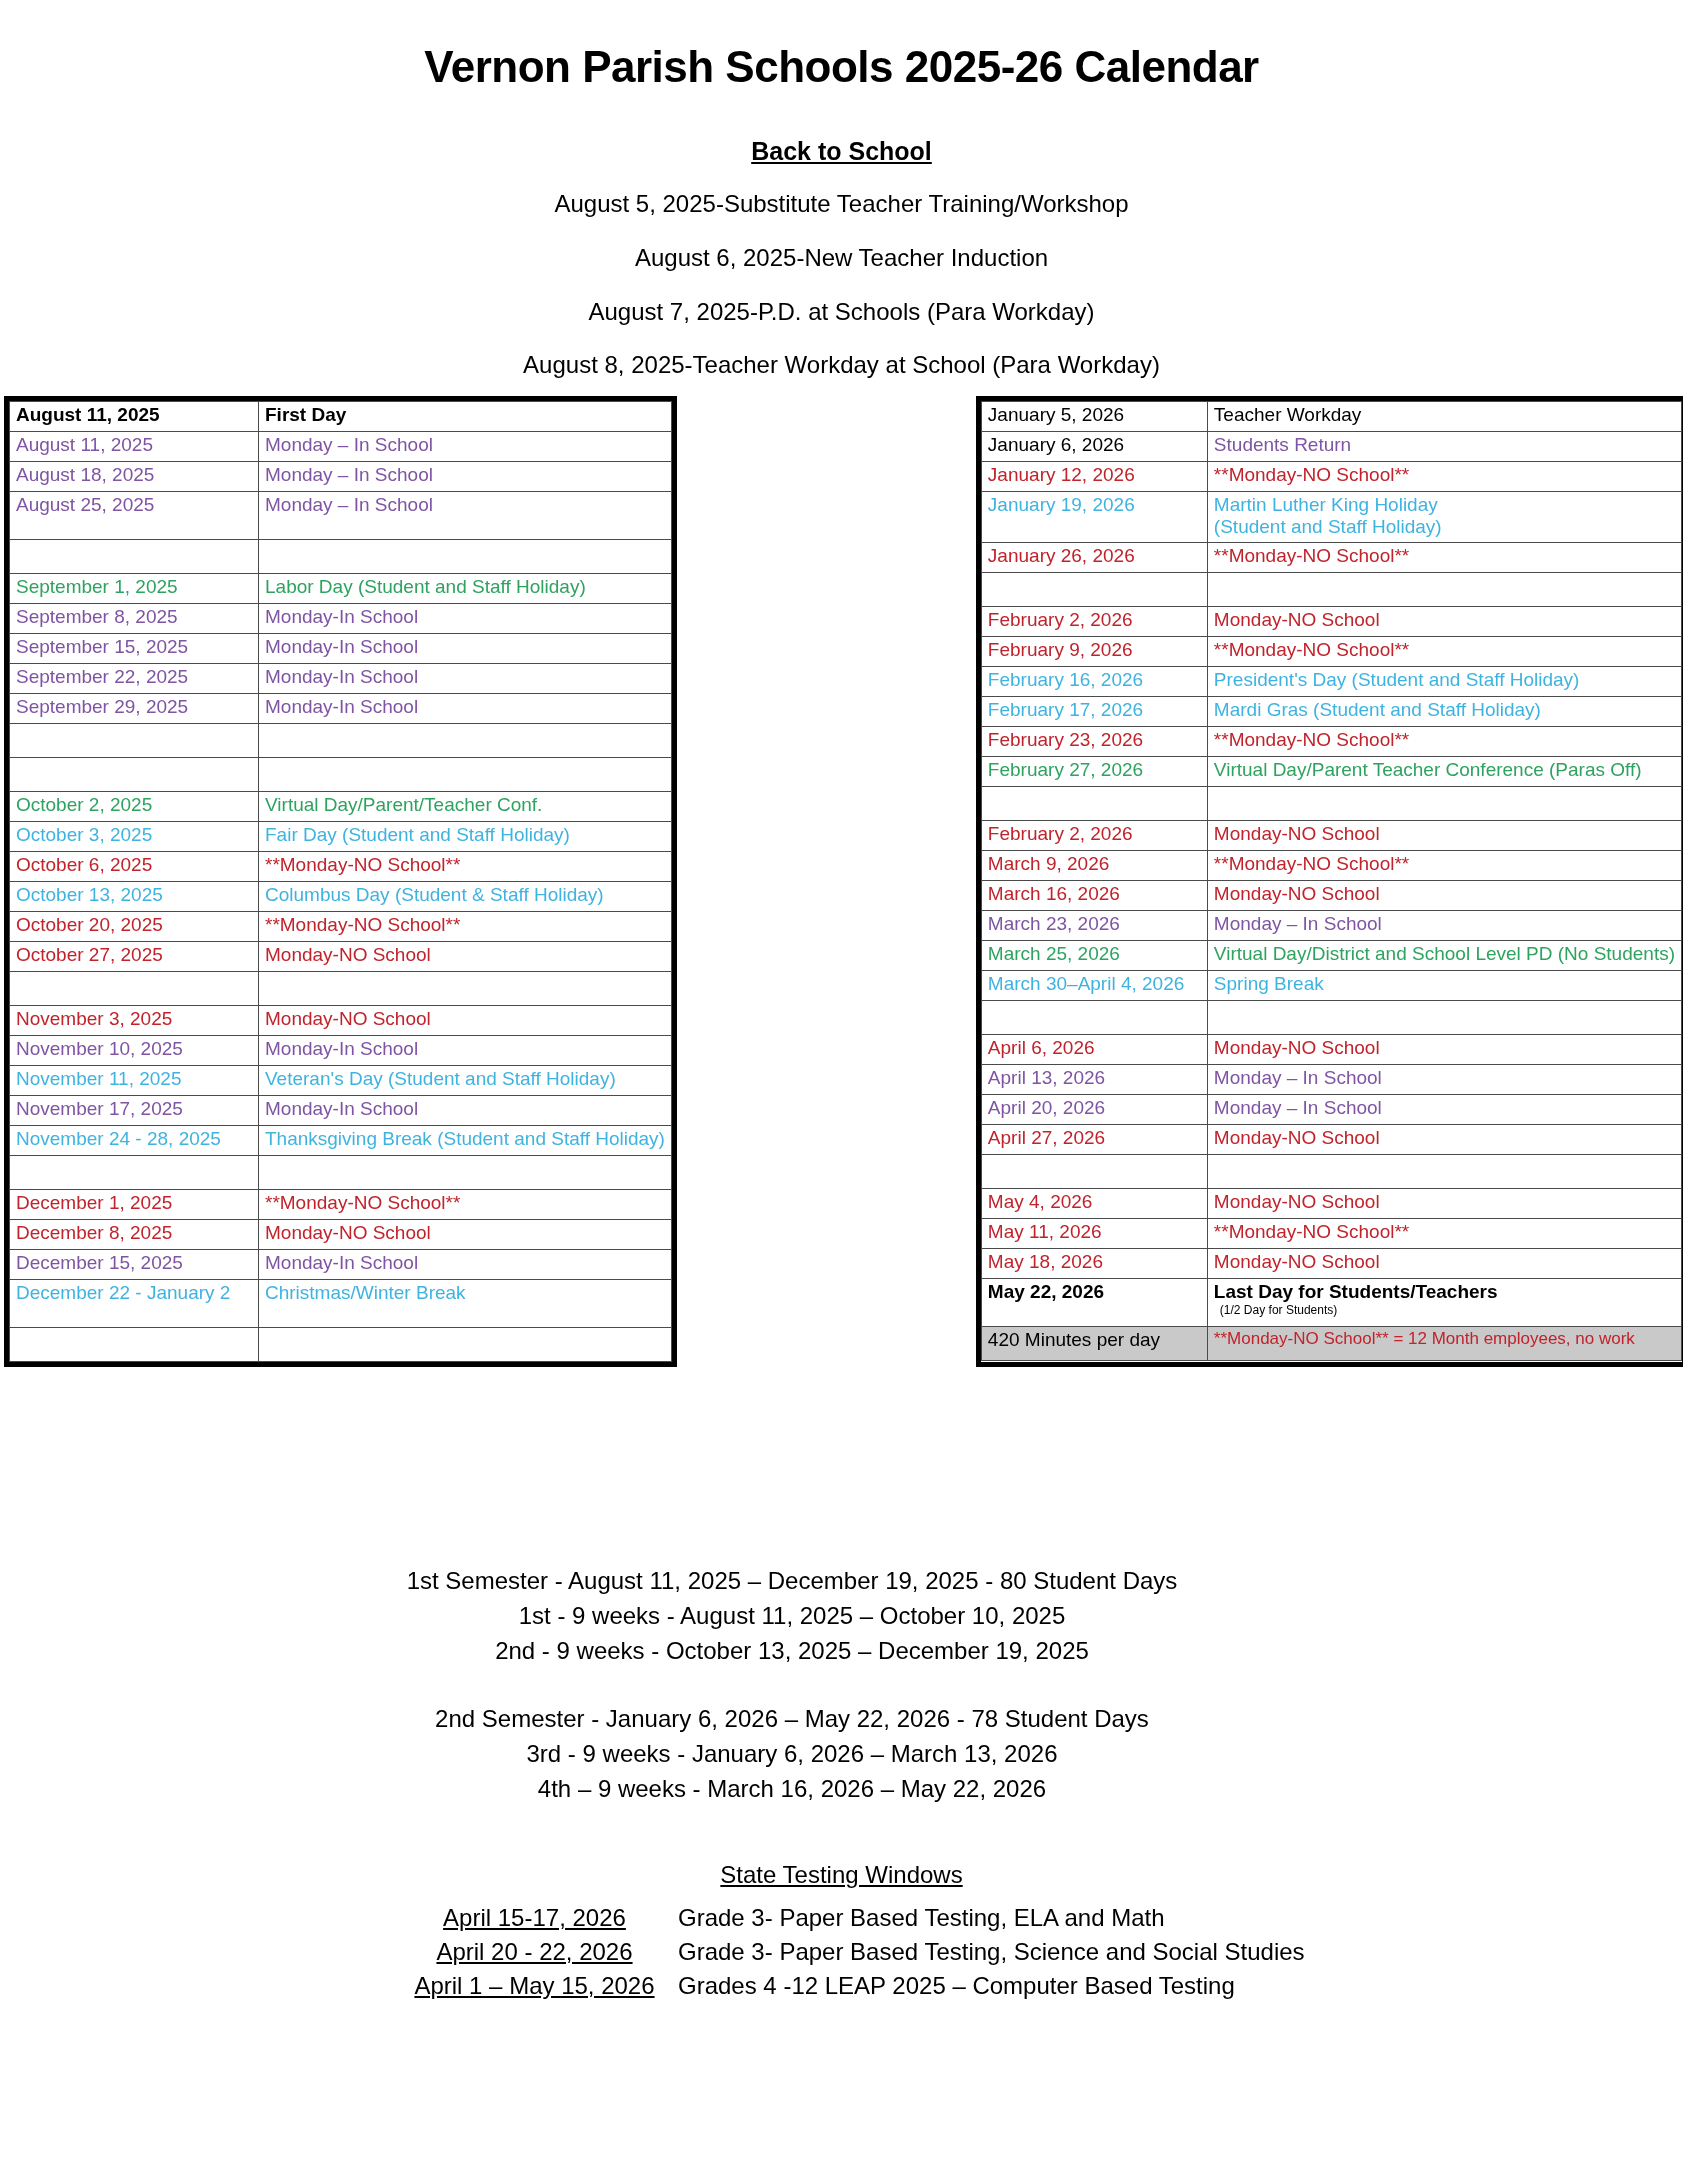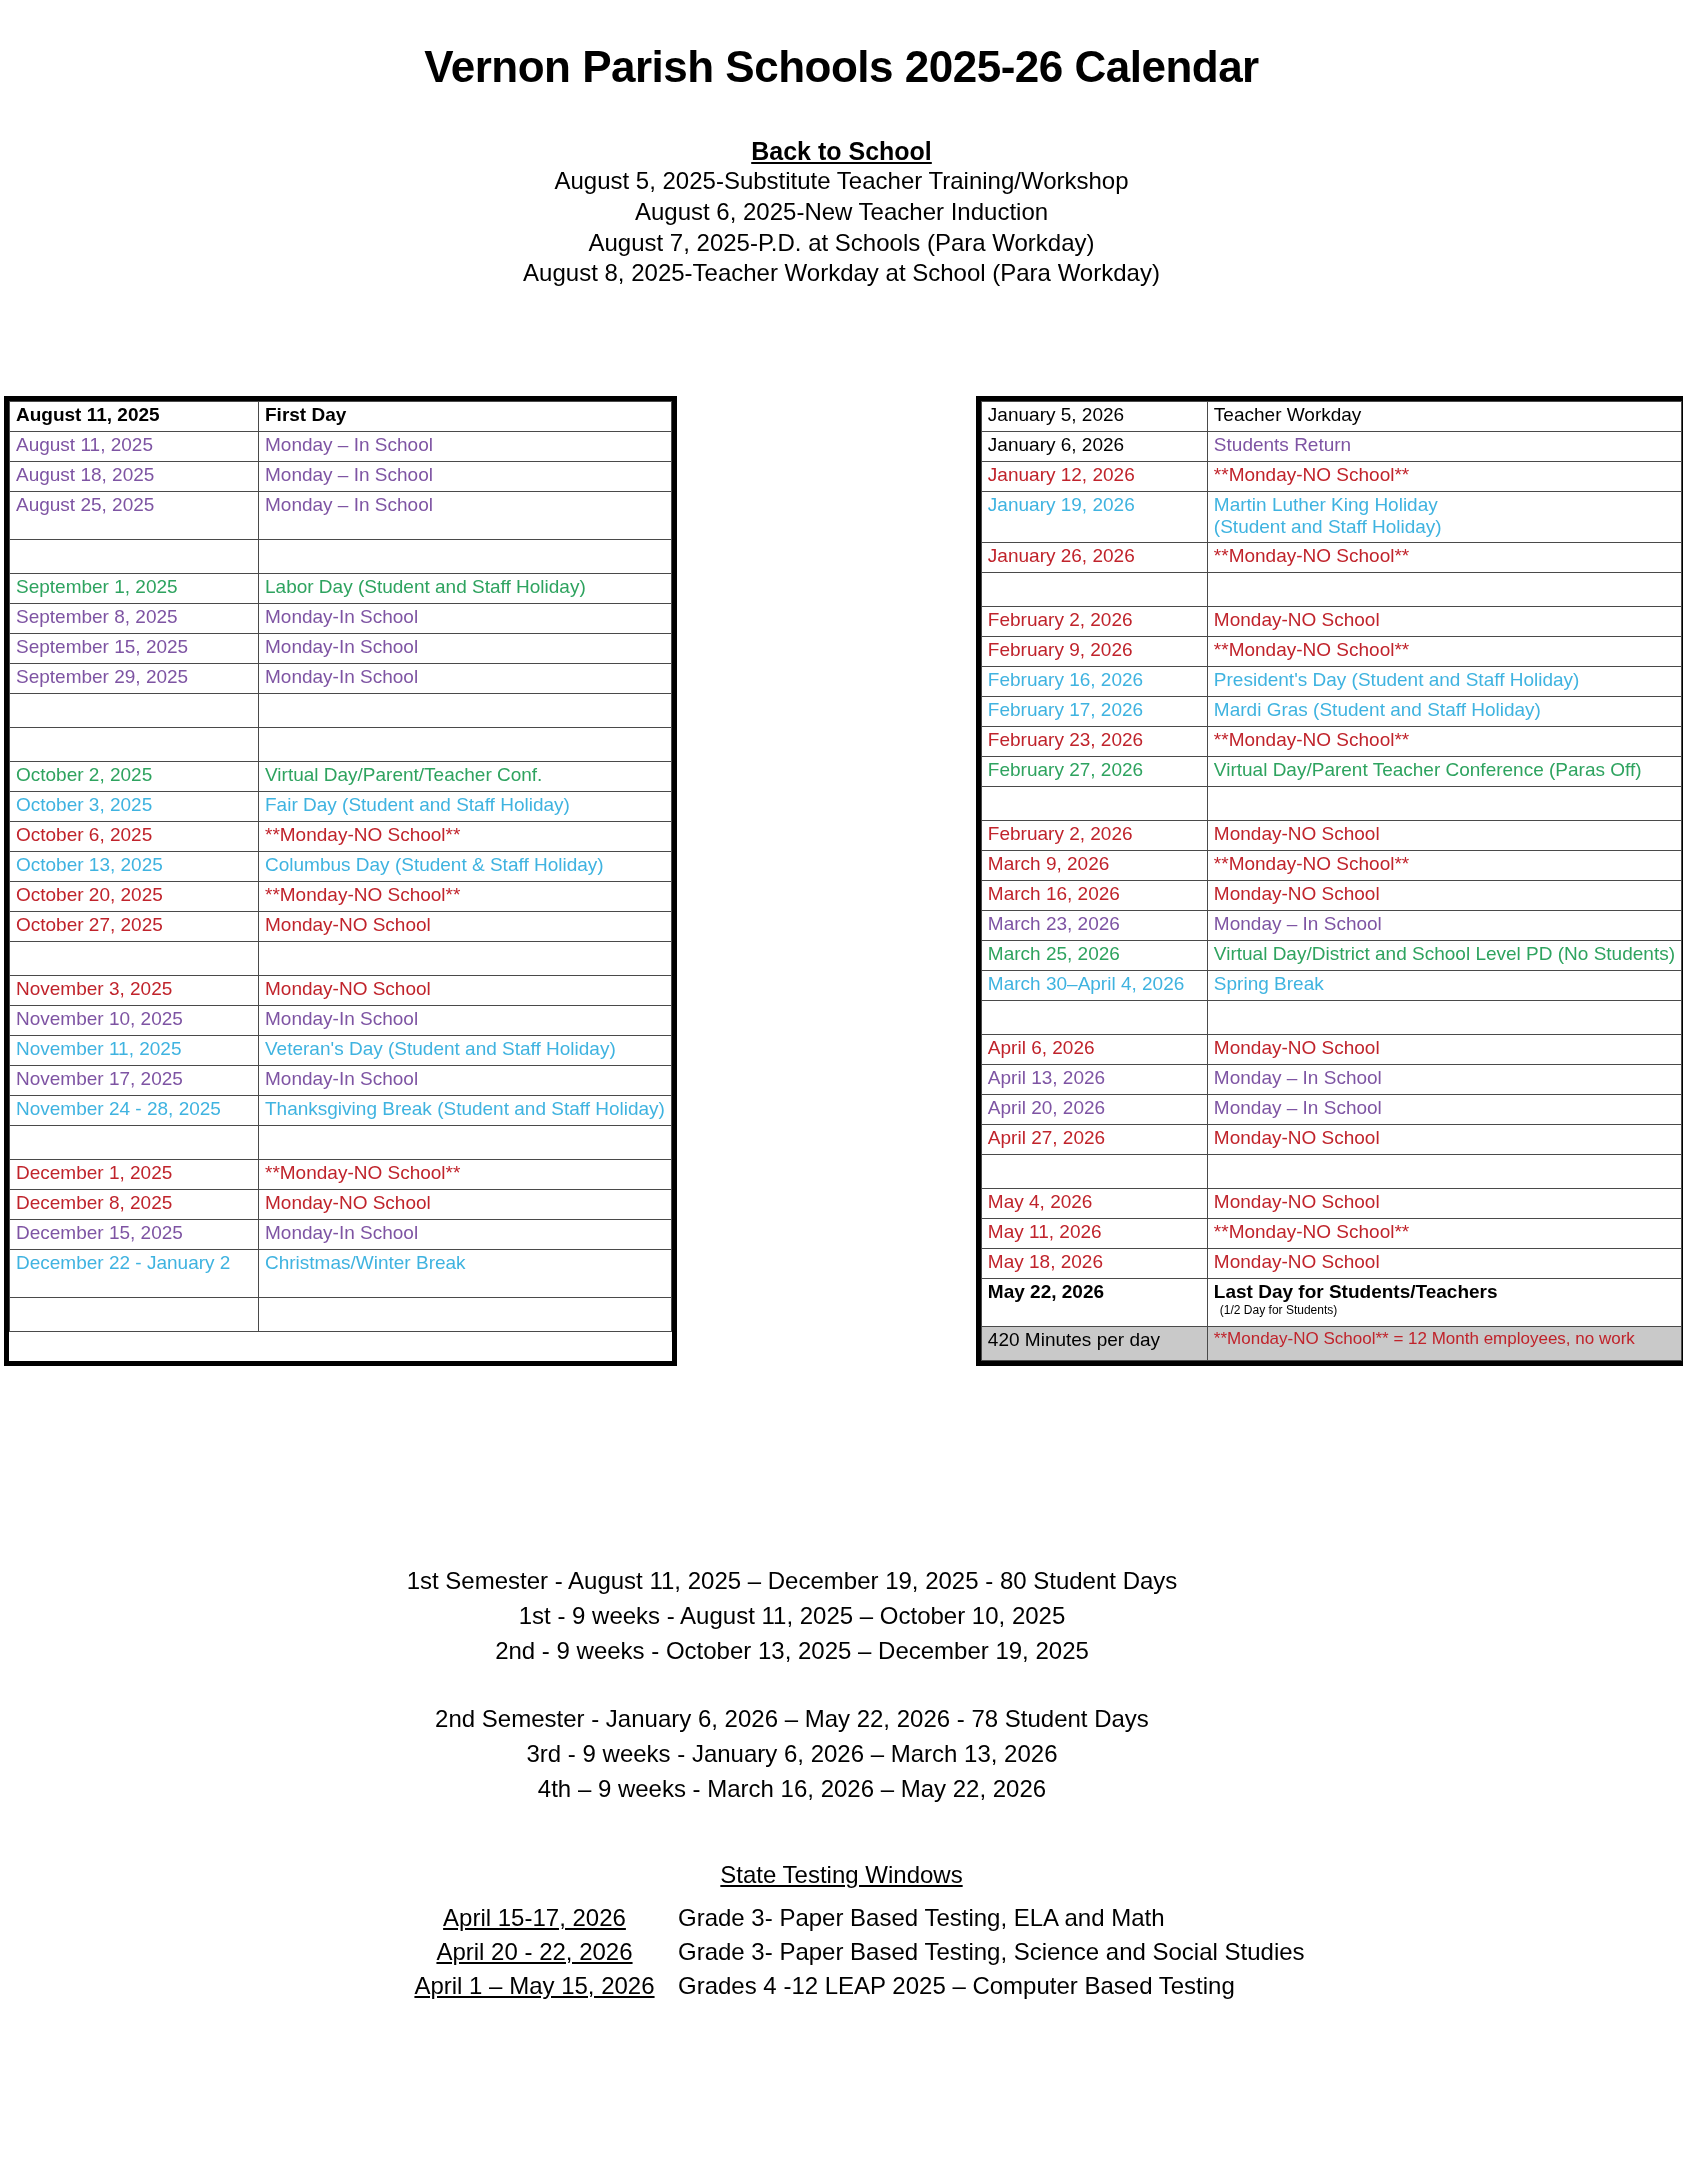--- a/index.html
+++ b/index.html
@@ -38,21 +38,21 @@
     font-size: 25px;
     font-weight: bold;
     text-decoration: underline;
     margin-top: 50px;
     line-height: 1;
   }
   .header-line {
     text-align: center;
     font-size: 24px;
     line-height: 1.16;
-    margin-top: 3px;
+    margin-top: 26px;
   }
 
   
   .tables-wrap {
     position: absolute;
     top: 396px;
     left: 4px;
     width: 1683px;
     display: flex;
     justify-content: space-between;
@@ -202,20 +202,24 @@
             <tr>
               <td class="c-green">September 1, 2025</td>
               <td class="c-green ">Labor Day (Student and Staff Holiday)</td>
             </tr>
             <tr>
               <td class="c-purple">September 8, 2025</td>
               <td class="c-purple ind2">Monday-In School</td>
             </tr>
             <tr>
               <td class="c-purple">September 15, 2025</td>
+              <td class="c-purple ind2">Monday-In School</td>
+            </tr>
+            <tr>
+              <td class="c-purple">September 22, 2025</td>
               <td class="c-purple ind2">Monday-In School</td>
             </tr>
             <tr>
               <td class="c-purple">September 29, 2025</td>
               <td class="c-purple ind2">Monday-In School</td>
             </tr>
             <tr>
               <td class="c-black blank"></td>
               <td class="c-black  blank"></td>
             </tr>

